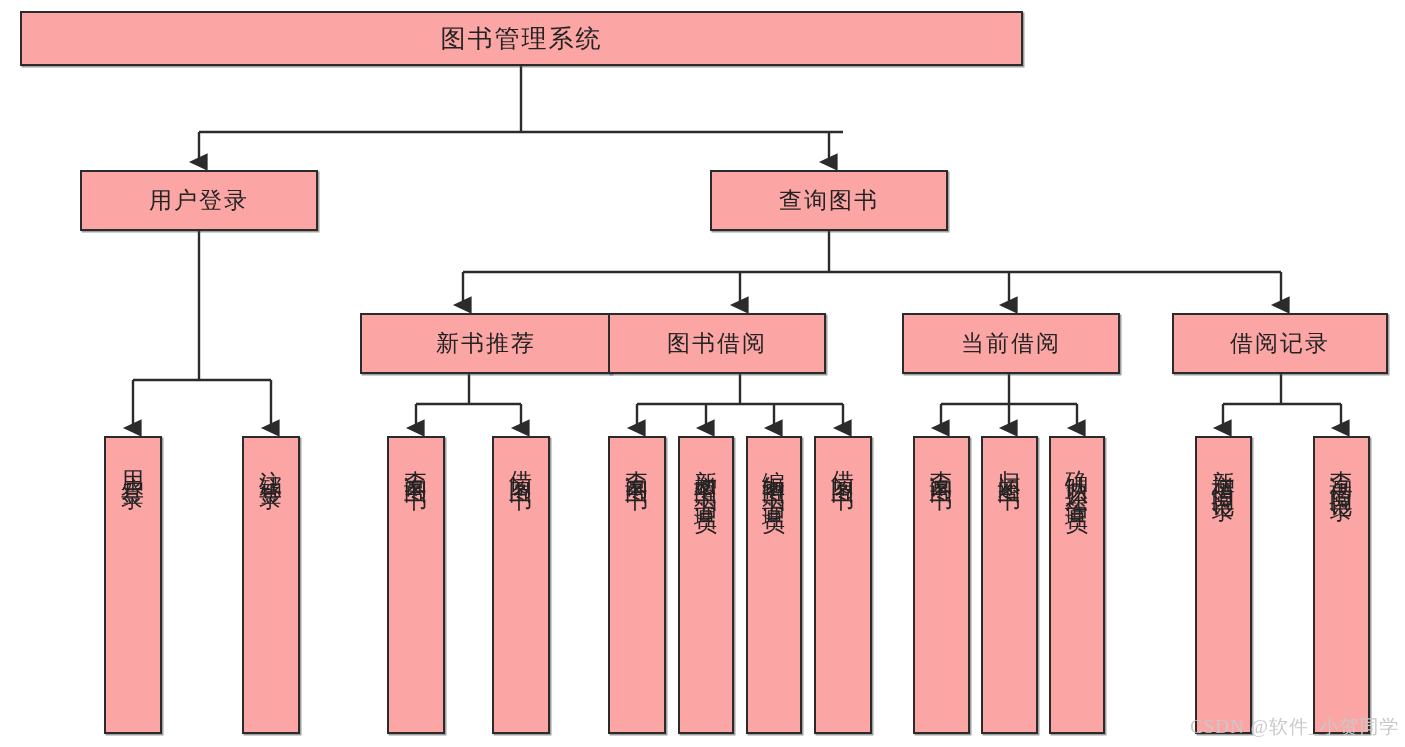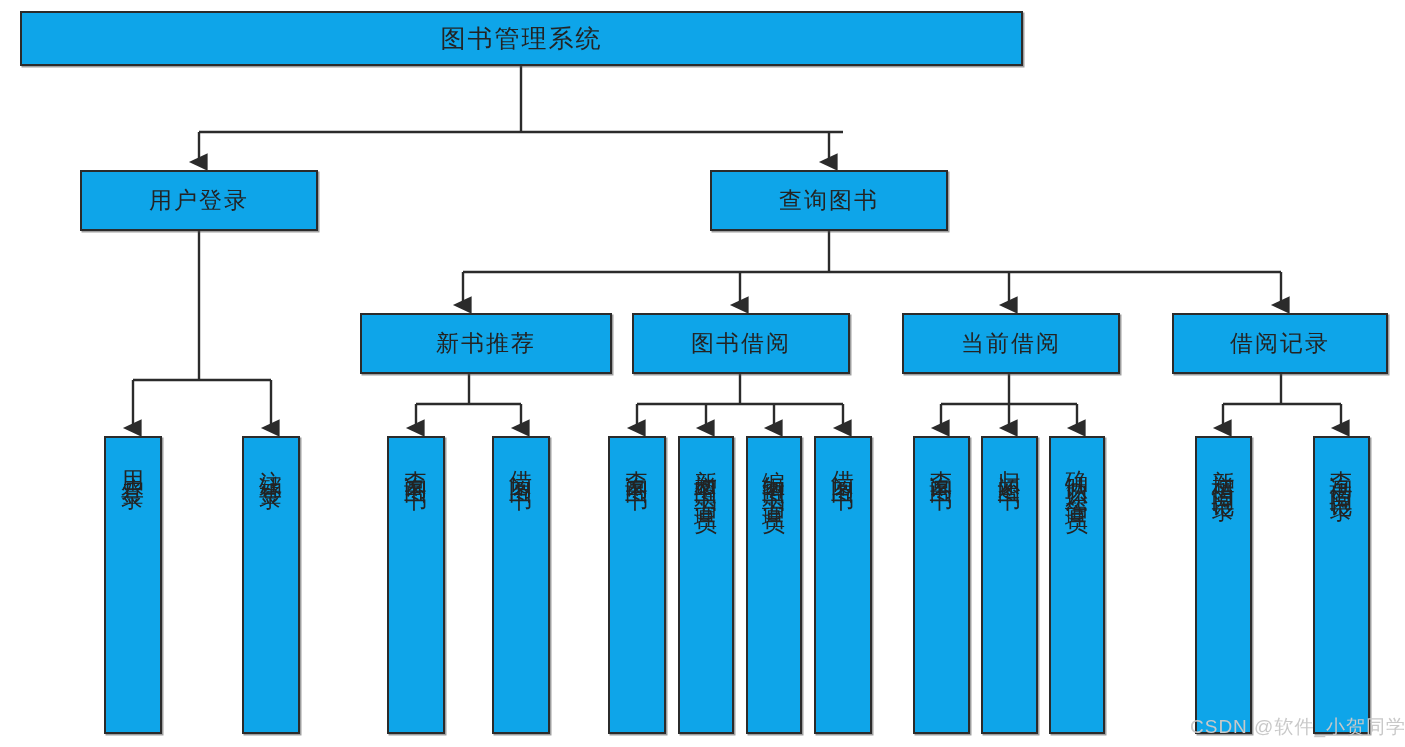--- a/index.html
+++ b/index.html
@@ -23,21 +23,21 @@
     left: 0;
     top: 0;
     width: 1405px;
     height: 747px;
     pointer-events: none;
   }
   .node {
     position: absolute;
     box-sizing: border-box;
     border: 2px solid #2b2b2b;
-    background: #0ea5e9;
+    background: #fca5a5;
     box-shadow: 1.5px 1.5px 0 0 rgba(80,80,80,0.55);
     display: flex;
     align-items: center;
     justify-content: center;
     color: #232323;
     z-index: 2;
   }
   .node-label {
     display: block;
     text-align: center;
@@ -71,21 +71,21 @@
   .node.v.tall .node-label {
     max-height: 290px;
   }
   .watermark {
     position: absolute;
     font-size: 19px;
     color: #c9c9c9;
     letter-spacing: 1px;
     white-space: nowrap;
     z-index: 3;
-    font-family: Liberation Sans, sans-serif;
+    font-family: Liberation Serif, serif;
   }
 </style>
 </head>
 <body>
 
 <div id="diagram-root">
 
   <svg id="edge-layer" width="1405" height="747" viewBox="0 0 1405 747" xmlns="http://www.w3.org/2000/svg">
     <defs>
       <marker id="arrowhead" markerWidth="9" markerHeight="9" refX="4.2" refY="4.2" orient="auto" markerUnits="strokeWidth">
@@ -143,21 +143,21 @@
   <div class="node h" style="left:80px; top:170px; width:238px; height:61px;">
     <span class="node-label">用户登录</span>
   </div>
   <div class="node h" style="left:710px; top:170px; width:238px; height:61px;">
     <span class="node-label">查询图书</span>
   </div>
 
   <div class="node h" style="left:360px; top:313px; width:252px; height:61px;">
     <span class="node-label">新书推荐</span>
   </div>
-  <div class="node h" style="left:632px; top:313px; width:218px; height:61px;">
+  <div class="node h" style="left:608px; top:313px; width:218px; height:61px;">
     <span class="node-label">图书借阅</span>
   </div>
   <div class="node h" style="left:1172px; top:313px; width:216px; height:61px;">
     <span class="node-label">借阅记录</span>
   </div>
   <div class="node h" style="left:902px; top:313px; width:218px; height:61px;">
     <span class="node-label">当前借阅</span>
   </div>
 
   <div class="node v" style="left:104px; top:436px; width:58px; height:298px;">

